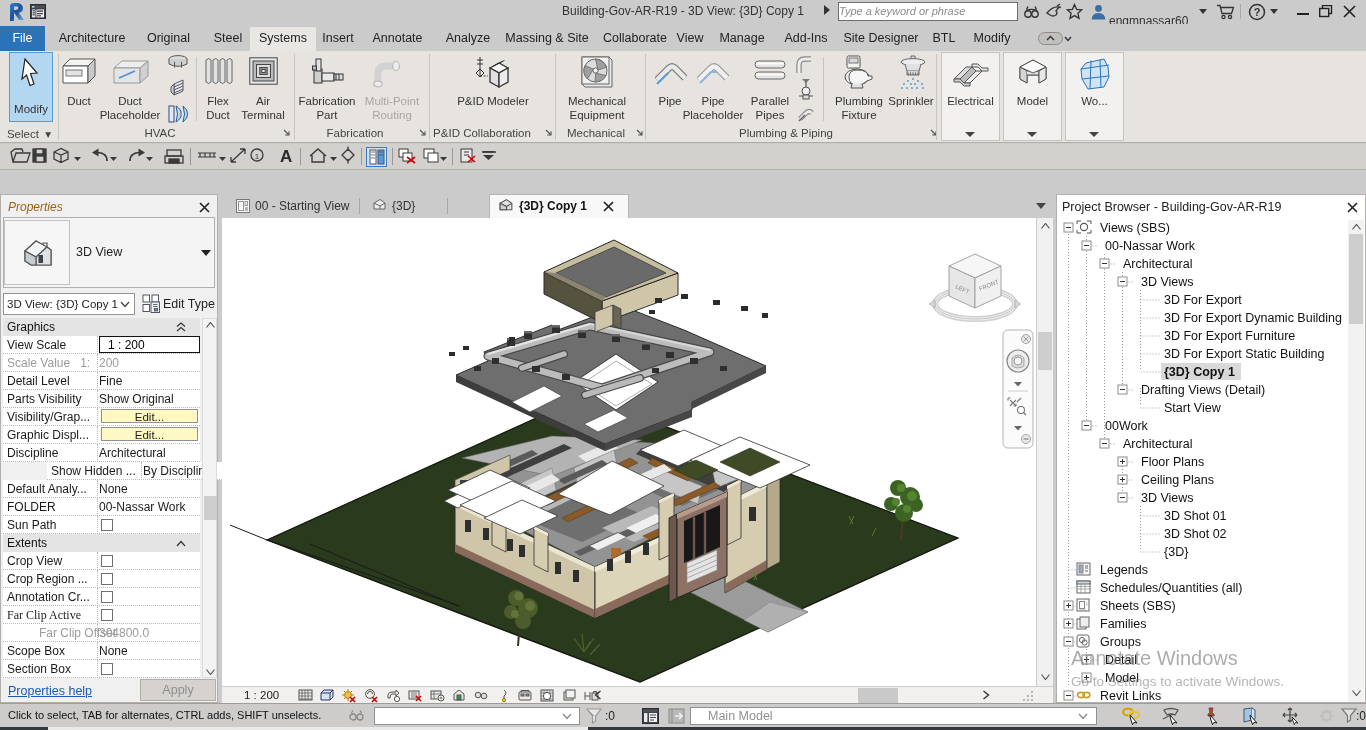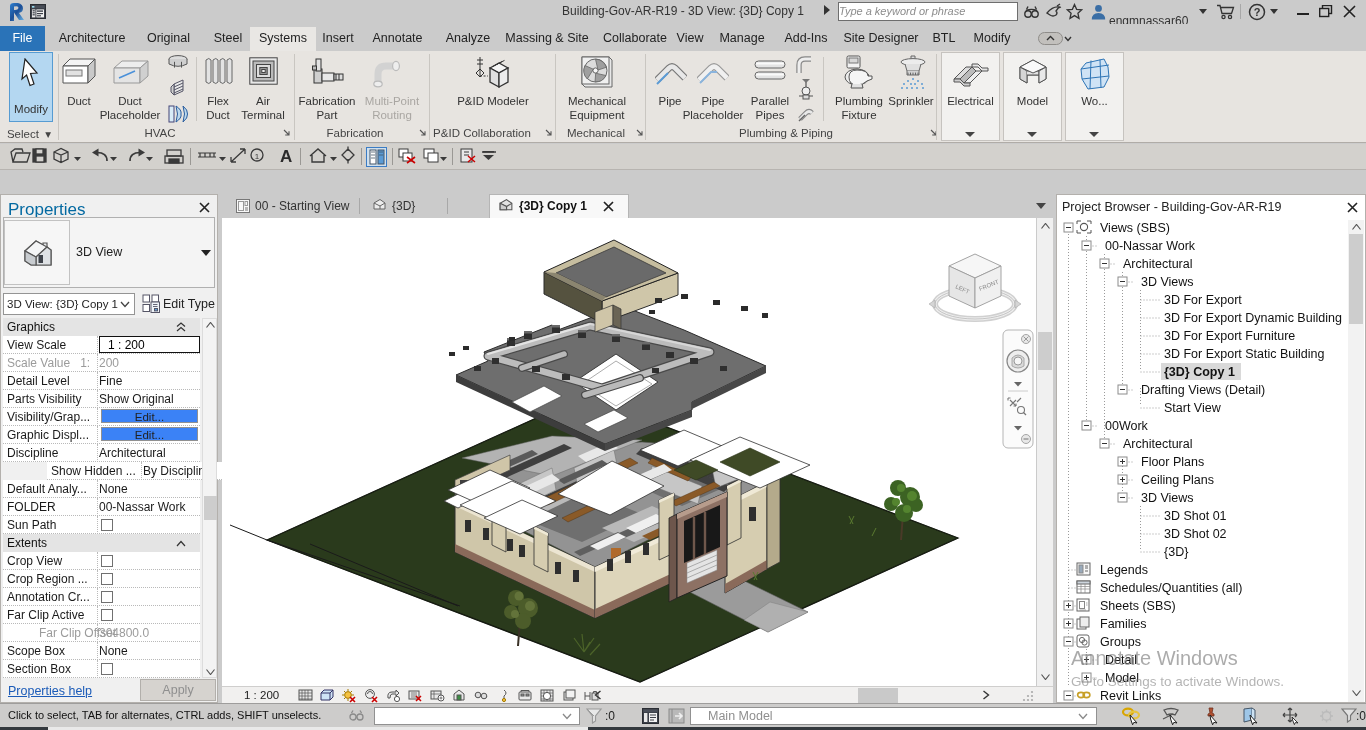--- a/index.html
+++ b/index.html
@@ -33,21 +33,21 @@
 
 #statusbar{left:0;top:703px;width:1366px;height:24px;background:#cdcccb;border-top:1px solid #9e9d9c;}
 #taskbar{left:0;top:727px;width:1366px;height:3px;background:#33383d;}
 
 .prow{left:2px;width:197px;height:18px;background:#fff;border-bottom:1px dotted #b9b9b9;}
 .plab{left:4px;top:2px;font-size:12px;color:#1a1a1a;white-space:nowrap;}
 .pval{left:96px;top:2px;font-size:12px;color:#1a1a1a;white-space:nowrap;}
 .pdiv{left:94px;top:0;width:1px;height:18px;border-left:1px dotted #b9b9b9;}
 .phead{left:2px;width:197px;height:18px;background:#e4e4e4;font-size:12px;color:#111;}
 .cbx{left:98px;top:3px;width:12px;height:12px;background:#fff;border:1px solid #707070;}
-.ebtn{left:98px;top:1px;width:97px;height:14px;background:#3b82f6;border:1px solid #919191;font-size:11.5px;color:#222;text-align:center;line-height:14px;}
+.ebtn{left:98px;top:1px;width:97px;height:14px;background:#fef9c3;border:1px solid #919191;font-size:11.5px;color:#222;text-align:center;line-height:14px;}
 </style></head>
 <body>
 
 <div id="titlebar" class="abs">
  <svg class="abs" style="left:6px;top:2px" width="20" height="20" viewBox="0 0 20 20">
       <defs>
         <linearGradient id="rg" x1="0" y1="0" x2="1" y2="1">
           <stop offset="0" stop-color="#2d7fd0"></stop>
           <stop offset="0.5" stop-color="#1d4f96"></stop>
           <stop offset="1" stop-color="#6db6e8"></stop>
@@ -413,21 +413,21 @@
       </g>
  <g fill="#3a3a3a">
         <path d="M482 8 L496 8 L489 8 Z" stroke="#3a3a3a"></path>
         <path d="M483 11 l5.5 5 5.5 -5 Z"></path>
         <rect x="483" y="7" width="11" height="1.6"></rect>
       </g>
 </svg>
 </div>
 
 <div id="props" class="abs">
- <div class="abs" style="left:7px;top:5px;font-size:17px;color:#0369a1;">Properties</div>
+ <div class="abs" style="left:7px;top:5px;font-size:12px;color:#a16207;font-style:italic;">Properties</div>
  <svg class="abs" style="left:198px;top:7px" width="11" height="11" viewBox="0 0 11 11">
       <path d="M1 1 L10 10 M10 1 L1 10" stroke="#222" stroke-width="1.6"></path>
     </svg>
  <div class="abs" style="left:2px;top:22px;width:212px;height:71px;background:#f4f4f4;border:1px solid #b0b0b0;"></div>
  <div class="abs" style="left:3px;top:25px;width:66px;height:65px;background:#f6f6f6;border:1px solid #c2c2c2;"></div>
  <svg class="abs" style="left:18px;top:38px" width="38" height="38" viewBox="0 0 38 38">
   <path d="M6 18 L17 8 L24 12 L24 10 L28 10 L28 14 L32 17 L32 32 L12 32 L6 28 Z" fill="#e8eaec" stroke="#555" stroke-width="1.2"></path>
   <path d="M6 18 L17 8 L28 14 L17 24 Z" fill="#f4f5f6" stroke="#555" stroke-width="1.2"></path>
   <path d="M17 24 L28 14 L32 17 L32 32 L17 32 Z" fill="#dfe2e5" stroke="#555" stroke-width="1.2"></path>
   <path d="M6 18 L17 24 L17 32 L12 32 L6 28 Z" fill="#c8ccd0" stroke="#555" stroke-width="1.2"></path>
@@ -520,21 +520,21 @@
  <div class="prow abs" style="top:375px;">
       <span class="plab abs">Crop Region ...</span>
       <span class="pdiv abs"></span>
       <span class="cbx abs"></span>
     </div>
  <div class="prow abs" style="top:393px;">
       <span class="plab abs">Annotation Cr...</span>
       <span class="pdiv abs"></span>
       <span class="cbx abs"></span>
     </div>
- <div class="prow abs" style="top:411px;">
+ <div class="prow abs" style="top:411px;font-family:Liberation Serif, serif;">
       <span class="plab abs">Far Clip Active</span>
       <span class="pdiv abs"></span>
       <span class="cbx abs"></span>
     </div>
  <div class="prow abs" style="top:429px;">
       <span class="plab abs" style="color:#9b9b9b;margin-left:32px;">Far Clip Offset</span>
       <span class="pdiv abs"></span>
       <span class="pval abs" style="color:#9b9b9b;">304800.0</span>
     </div>
  <div class="prow abs" style="top:447px;padding-left:28px;">

